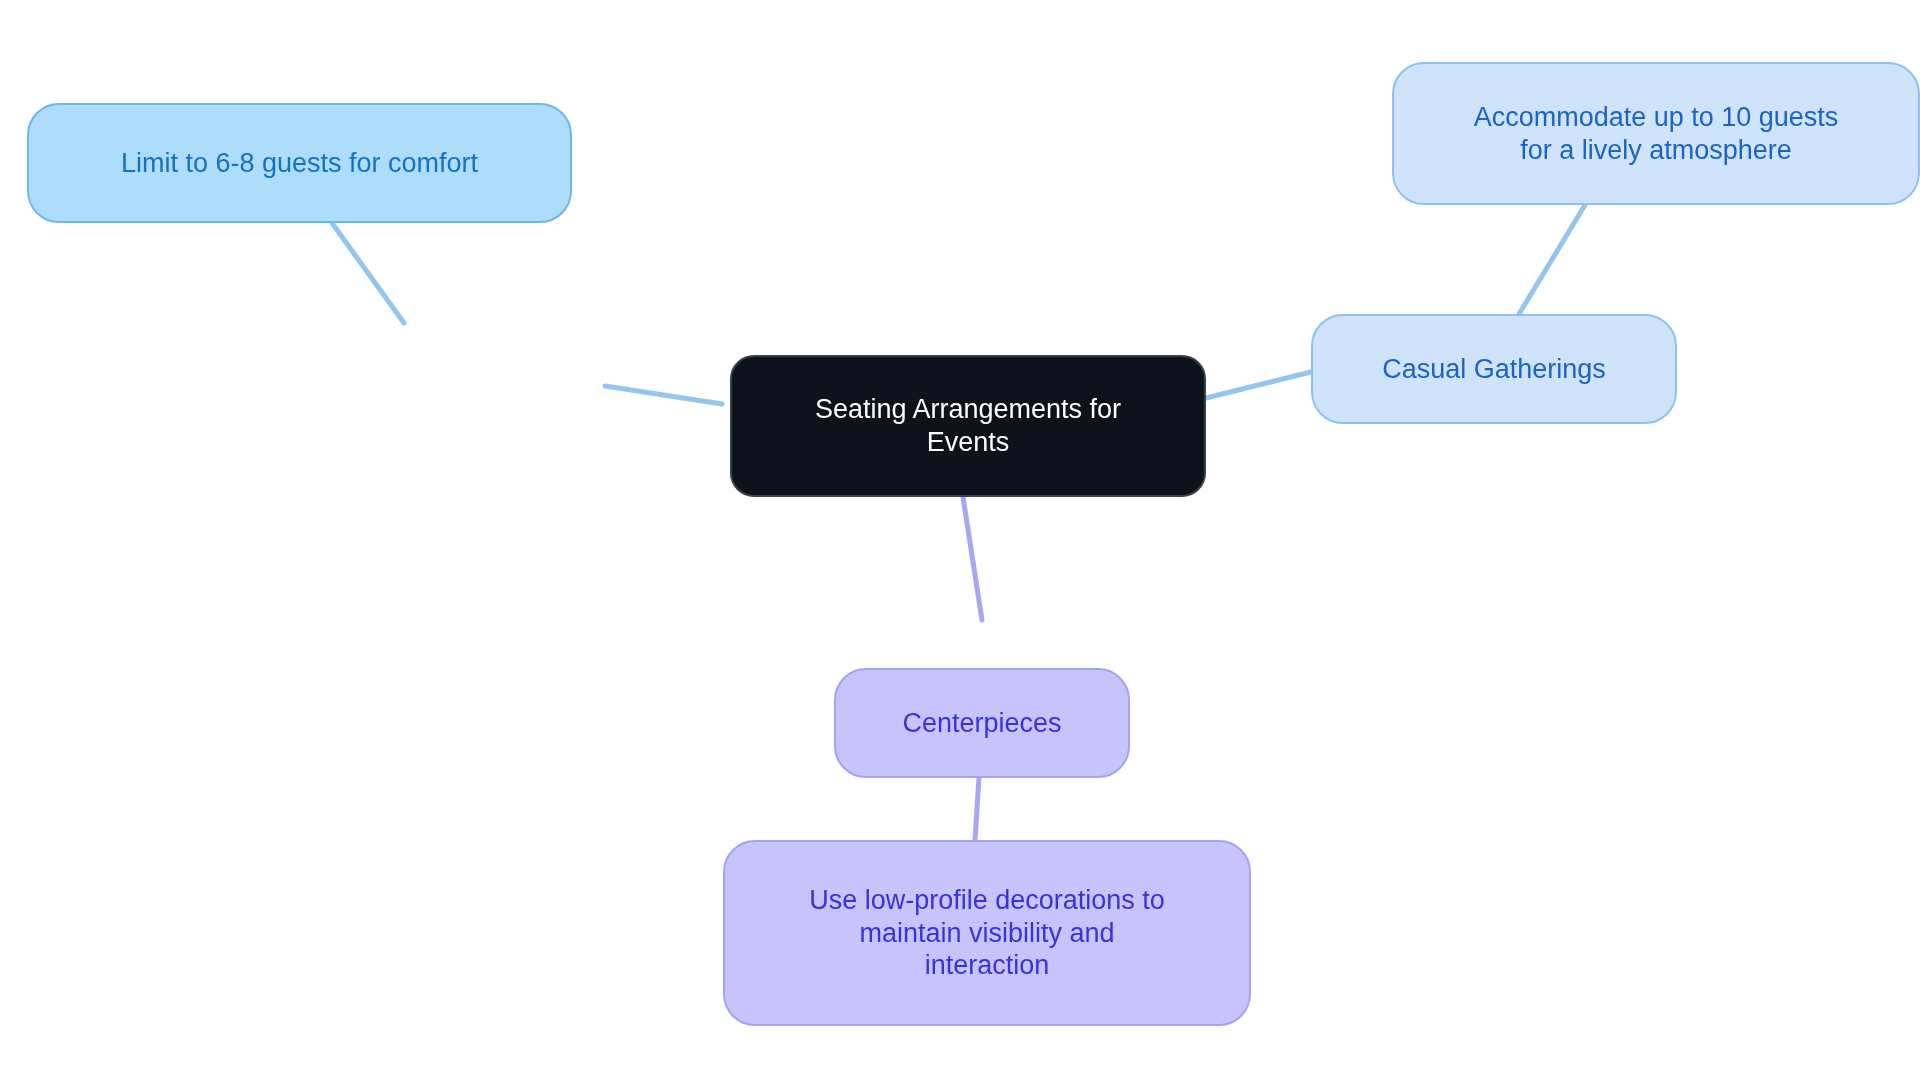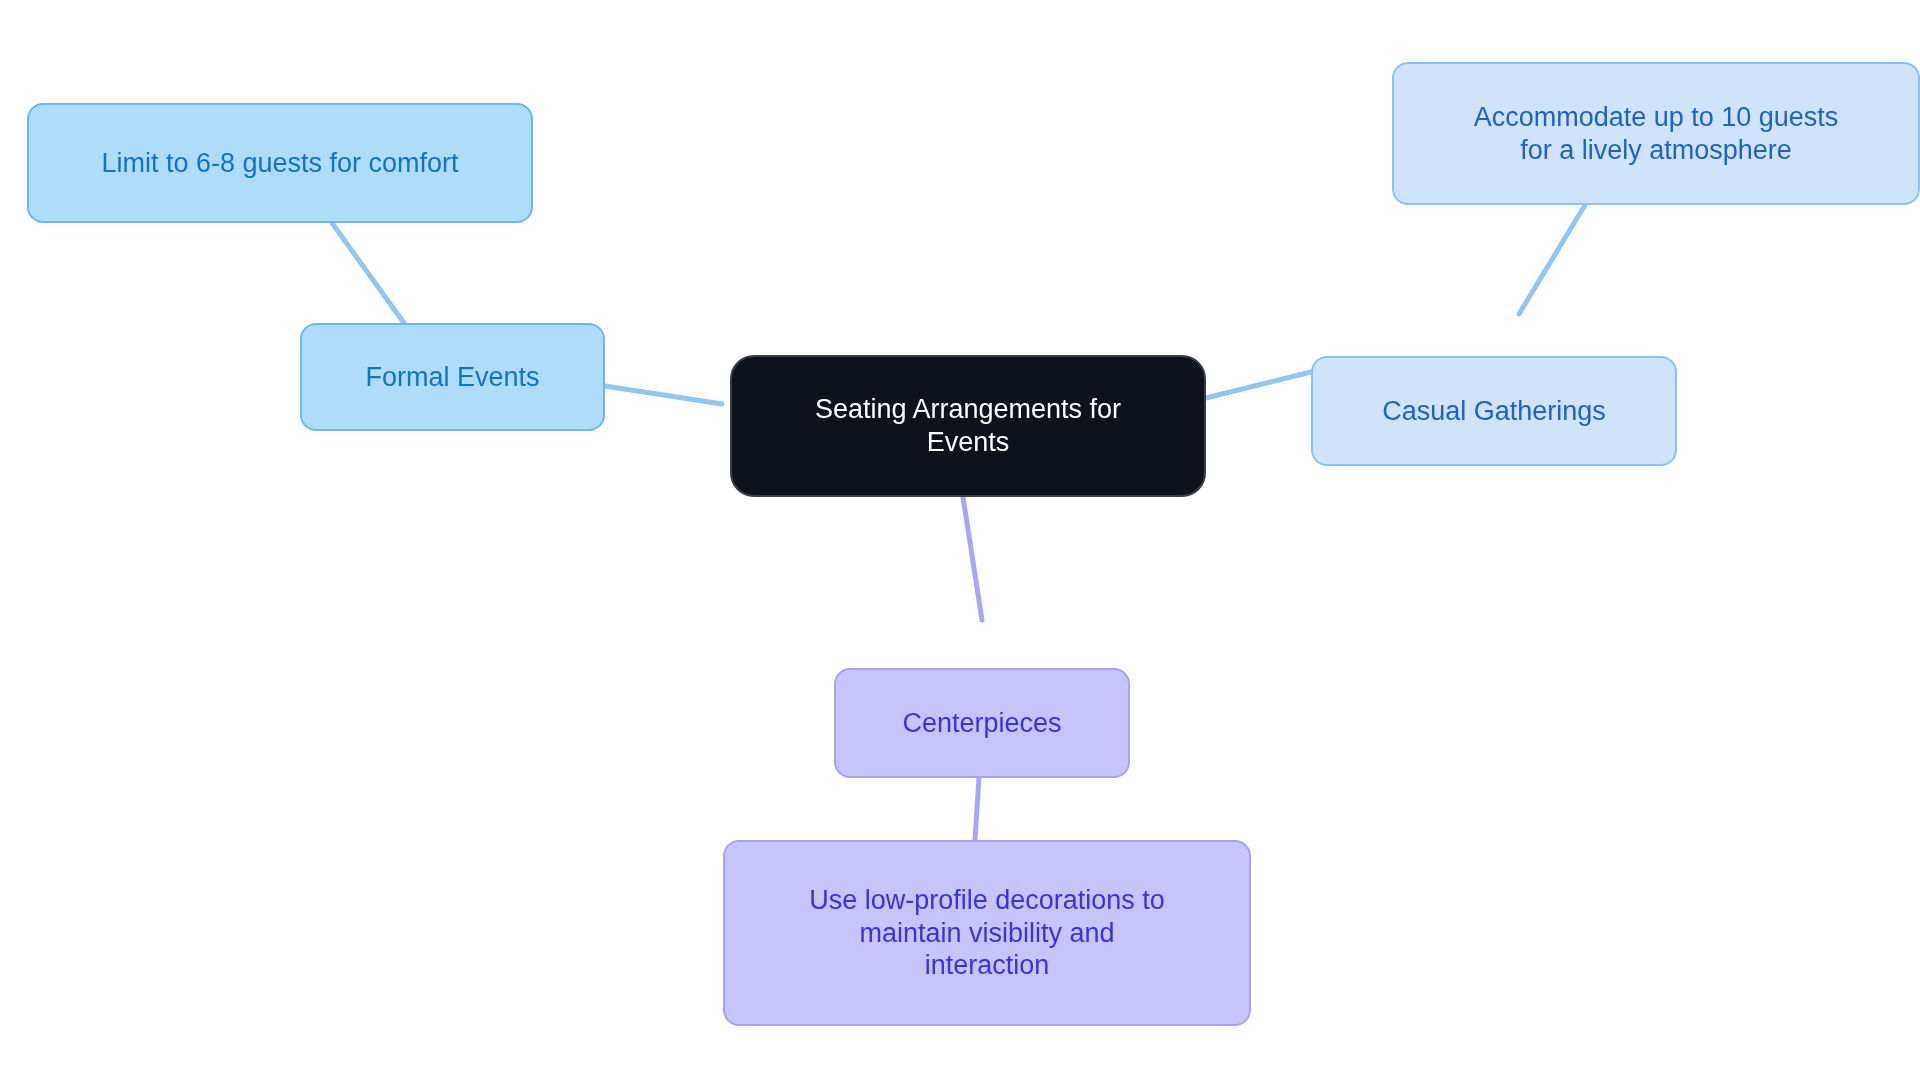--- a/index.html
+++ b/index.html
@@ -26,21 +26,21 @@
     width: 1920px;
     height: 1083px;
   }
   .node {
     position: absolute;
     box-sizing: border-box;
     display: flex;
     align-items: center;
     justify-content: center;
     text-align: center;
-    border-radius: 16px;
+    border-radius: 32px;
     border-style: solid;
     border-width: 2px;
     line-height: 1.22;
     white-space: pre-line;
     z-index: 2;
   }
   .node-root {
     background: #0e121a;
     border-color: #3a3f48;
     color: #ffffff;
@@ -93,28 +93,27 @@
 
   <svg id="edge-layer" viewBox="0 0 1920 1083" xmlns="http://www.w3.org/2000/svg">
     <line stroke-width="5" stroke-linecap="round" x1="605" y1="386" x2="722" y2="404" stroke="#93c5f0"></line>
     <line stroke-width="5" stroke-linecap="round" x1="404" y1="323" x2="332" y2="223" stroke="#93c5f0"></line>
     <line stroke-width="5" stroke-linecap="round" x1="1198" y1="400" x2="1311" y2="372" stroke="#93c5f0"></line>
     <line stroke-width="5" stroke-linecap="round" x1="1519" y1="314" x2="1585" y2="205" stroke="#93c5f0"></line>
     <line stroke-width="5" stroke-linecap="round" x1="963" y1="497" x2="982" y2="620" stroke="#a8a6f5"></line>
     <line stroke-width="5" stroke-linecap="round" x1="982" y1="730" x2="975" y2="840" stroke="#a8a6f5"></line>
   </svg>
 
-  <div class="node node-blue-leaf" style="left: 27px; top: 103px; width: 506px; height: 120px; background: rgb(174, 221, 251); border-color: rgb(108, 184, 238); color: rgb(18, 115, 196);">Limit to 6-8 guests for comfort</div>
+  <div class="node node-blue-leaf" style="left: 27px; top: 103px; width: 545px; height: 120px; background: rgb(174, 221, 251); border-color: rgb(108, 184, 238); color: rgb(18, 115, 196);">Limit to 6-8 guests for comfort</div>
 
-  <div class="node node-blue-mid" style="left: 300px; top: 323px; width: 305px; height: 108px; background: rgb(174, 221, 251); border-color: rgb(108, 184, 238); color: rgb(18, 115, 196);">Formal Events</div>
 
   <div class="node node-root" style="left: 722px; top: 355px; width: 476px; height: 142px; background: rgb(14, 18, 26); border-color: rgb(58, 63, 72); color: rgb(255, 255, 255);">Seating Arrangements for
 Events</div>
 
-  <div class="node node-blue-pale-mid" style="left: 1311px; top: 314px; width: 366px; height: 110px; background: rgb(207, 228, 251); border-color: rgb(141, 194, 240); color: rgb(28, 99, 198); margin-top: 42px;">Casual Gatherings</div>
+  <div class="node node-blue-pale-mid" style="left: 1311px; top: 314px; width: 366px; height: 110px; background: rgb(207, 228, 251); border-color: rgb(141, 194, 240); color: rgb(28, 99, 198);">Casual Gatherings</div>
 
   <div class="node node-blue-pale-leaf" style="left: 1392px; top: 62px; width: 528px; height: 143px; background: rgb(207, 228, 251); border-color: rgb(141, 194, 240); color: rgb(28, 99, 198);">Accommodate up to 10 guests
 for a lively atmosphere</div>
 
   <div class="node node-purple-mid" style="left: 834px; top: 620px; width: 296px; height: 110px; background: rgb(198, 196, 251); border-color: rgb(165, 162, 243); color: rgb(58, 50, 221); margin-top: 48px;">Centerpieces</div>
 
   <div class="node node-purple-leaf" style="left: 703px; top: 840px; width: 528px; height: 186px; background: rgb(198, 196, 251); border-color: rgb(165, 162, 243); color: rgb(58, 50, 221);">Use low-profile decorations to
 maintain visibility and
 interaction</div>
 

